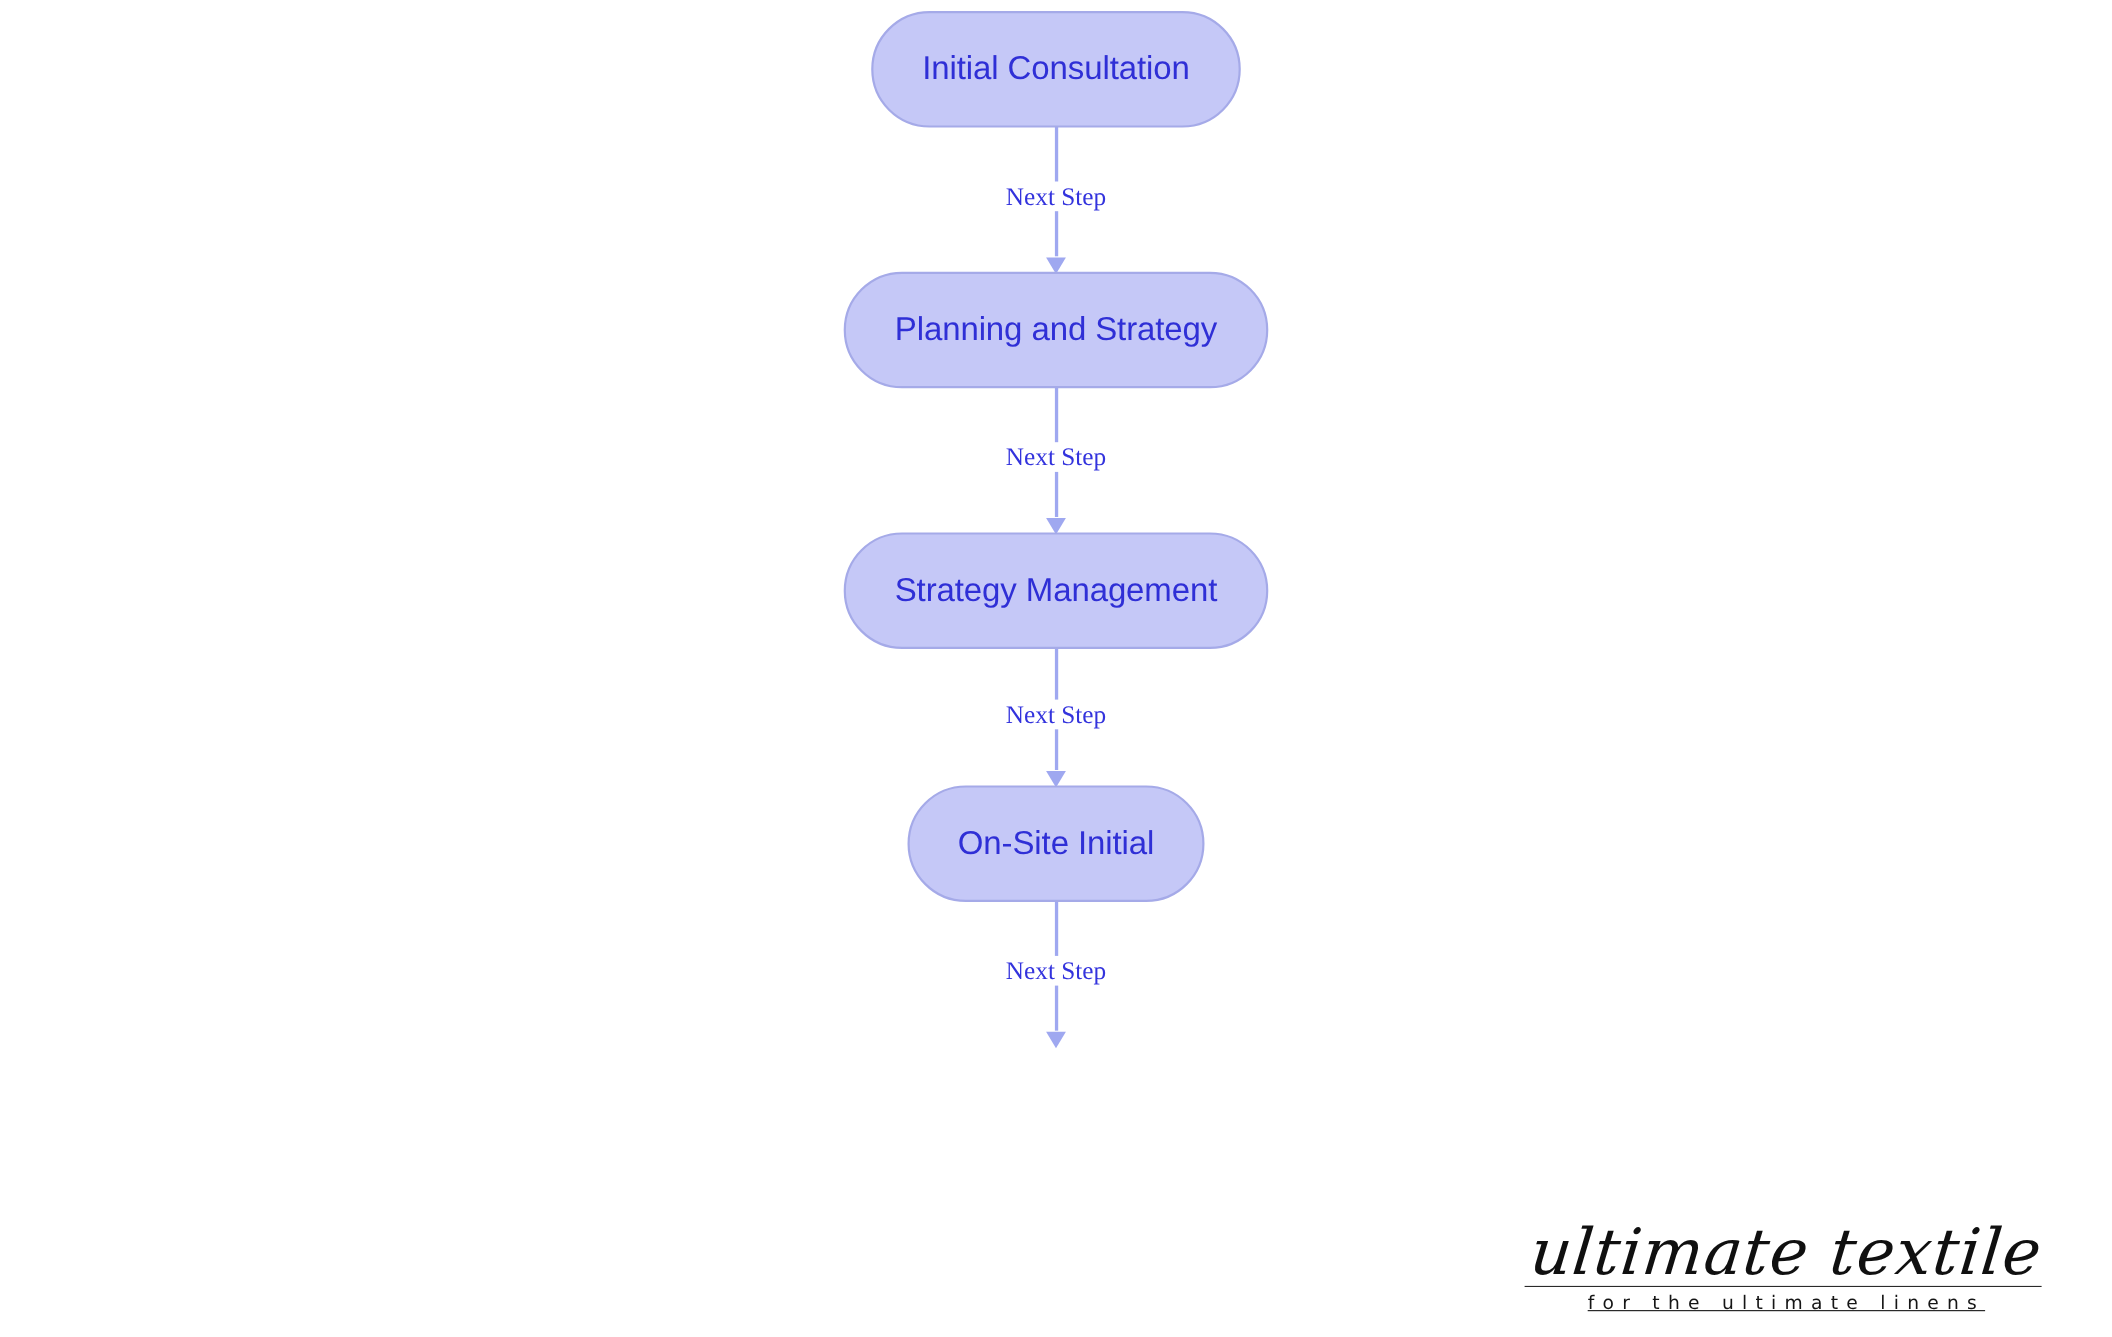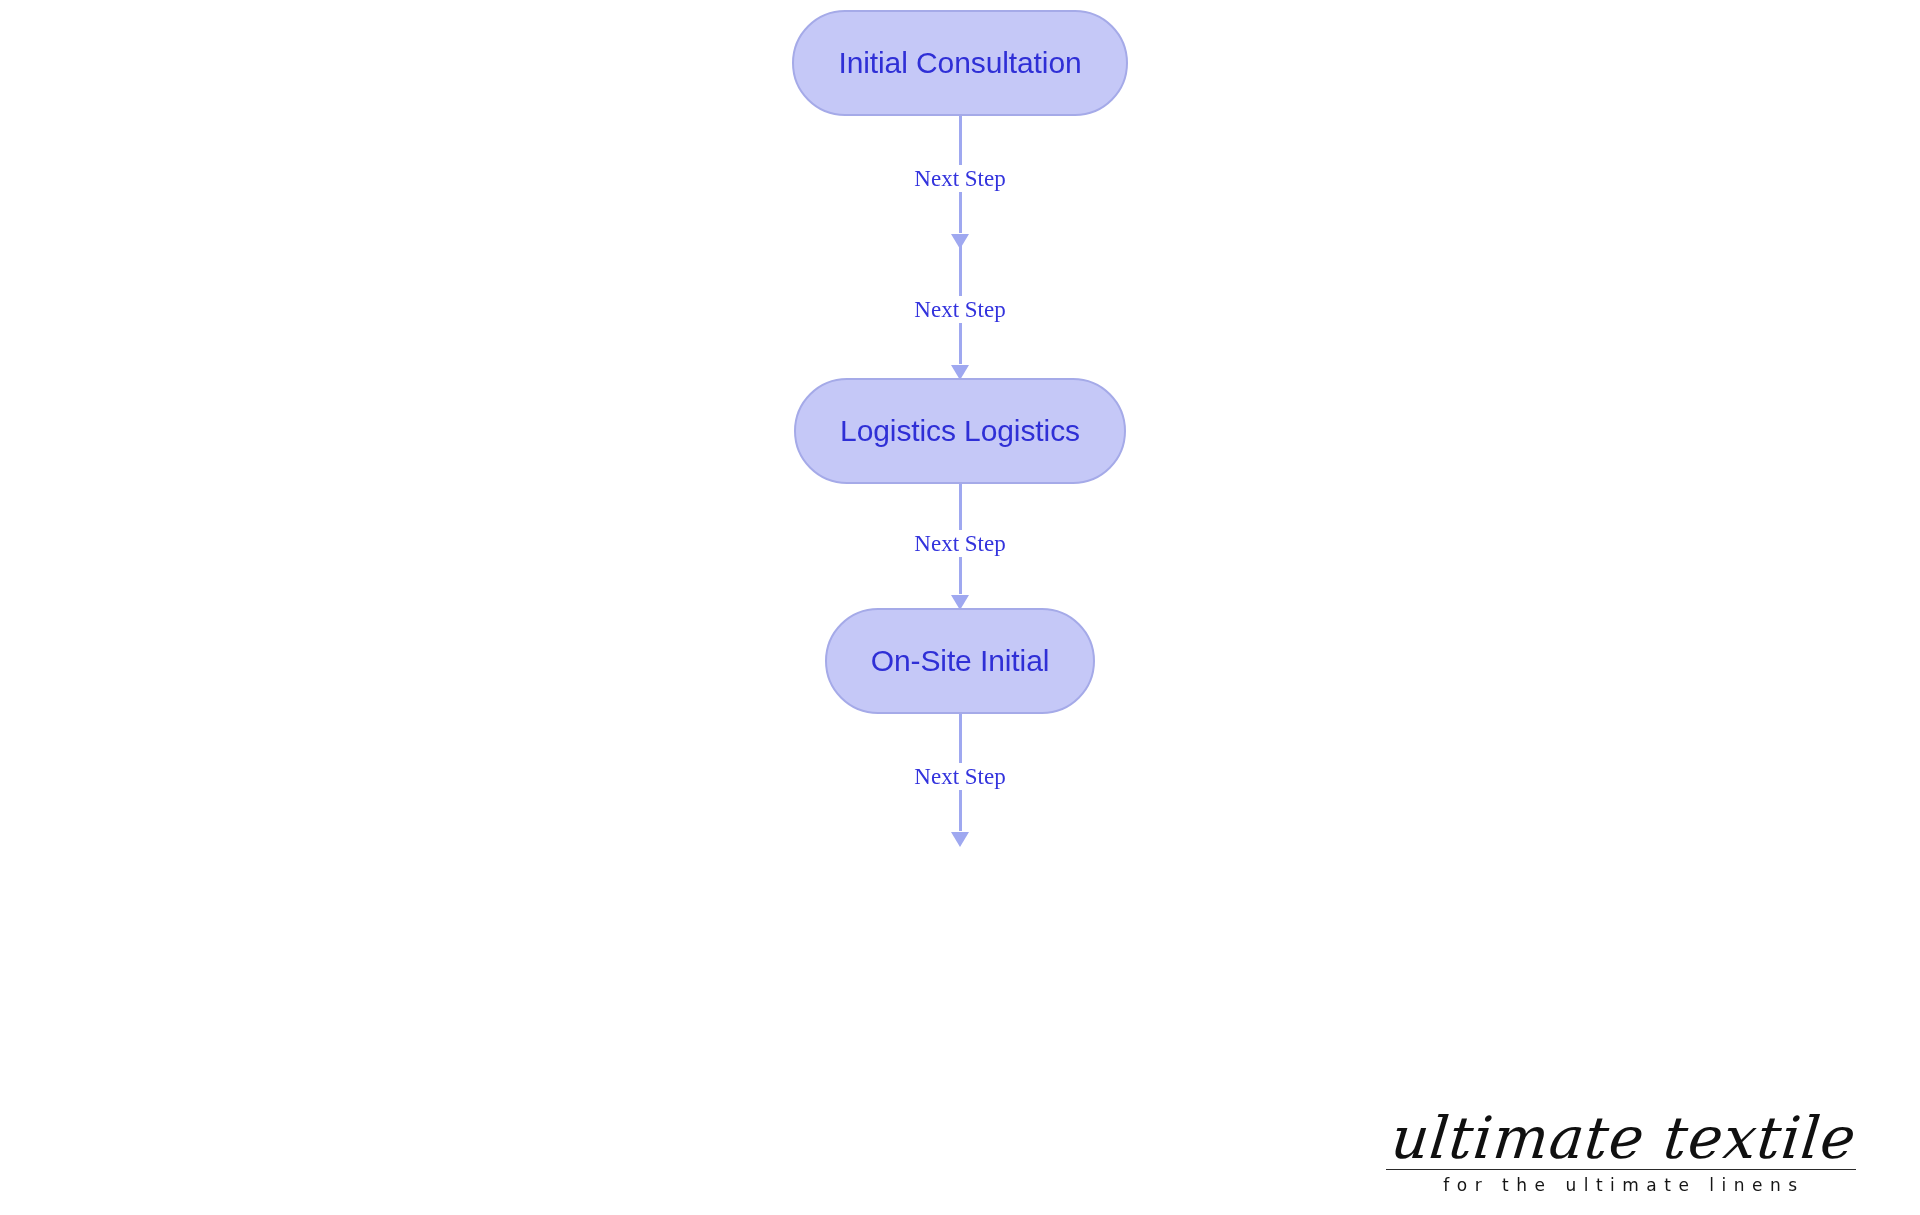--- a/index.html
+++ b/index.html
@@ -129,47 +129,51 @@
     margin: 2px 0 5px 0;
     width: 100%;
   }
   .logo-tagline {
     font-family: "DejaVu Sans", sans-serif;
     font-size: 17px;
     letter-spacing: 7.5px;
     color: #151515;
     white-space: nowrap;
     padding-left: 6px;
+    text-decoration: underline;
   }
 </style>
 </head>
 <body>
 
 <div id="flowchart-canvas">
   <div class="flow-column">
 
     <div class="node">
       <span>Initial Consultation</span>
     </div>
 
     <div class="edge">
       <span class="edge-line"></span>
       <span class="edge-arrow"></span>
       <span class="edge-label">Next Step</span>
     </div>
 
+    <div class="node">
+      <span>Planning and Strategy</span>
+    </div>
 
     <div class="edge">
       <span class="edge-line"></span>
       <span class="edge-arrow"></span>
       <span class="edge-label">Next Step</span>
     </div>
 
     <div class="node">
-      <span>Logistics Logistics</span>
+      <span>Strategy Management</span>
     </div>
 
     <div class="edge edge-short">
       <span class="edge-line"></span>
       <span class="edge-arrow"></span>
       <span class="edge-label">Next Step</span>
     </div>
 
     <div class="node">
       <span>On-Site Initial</span>

